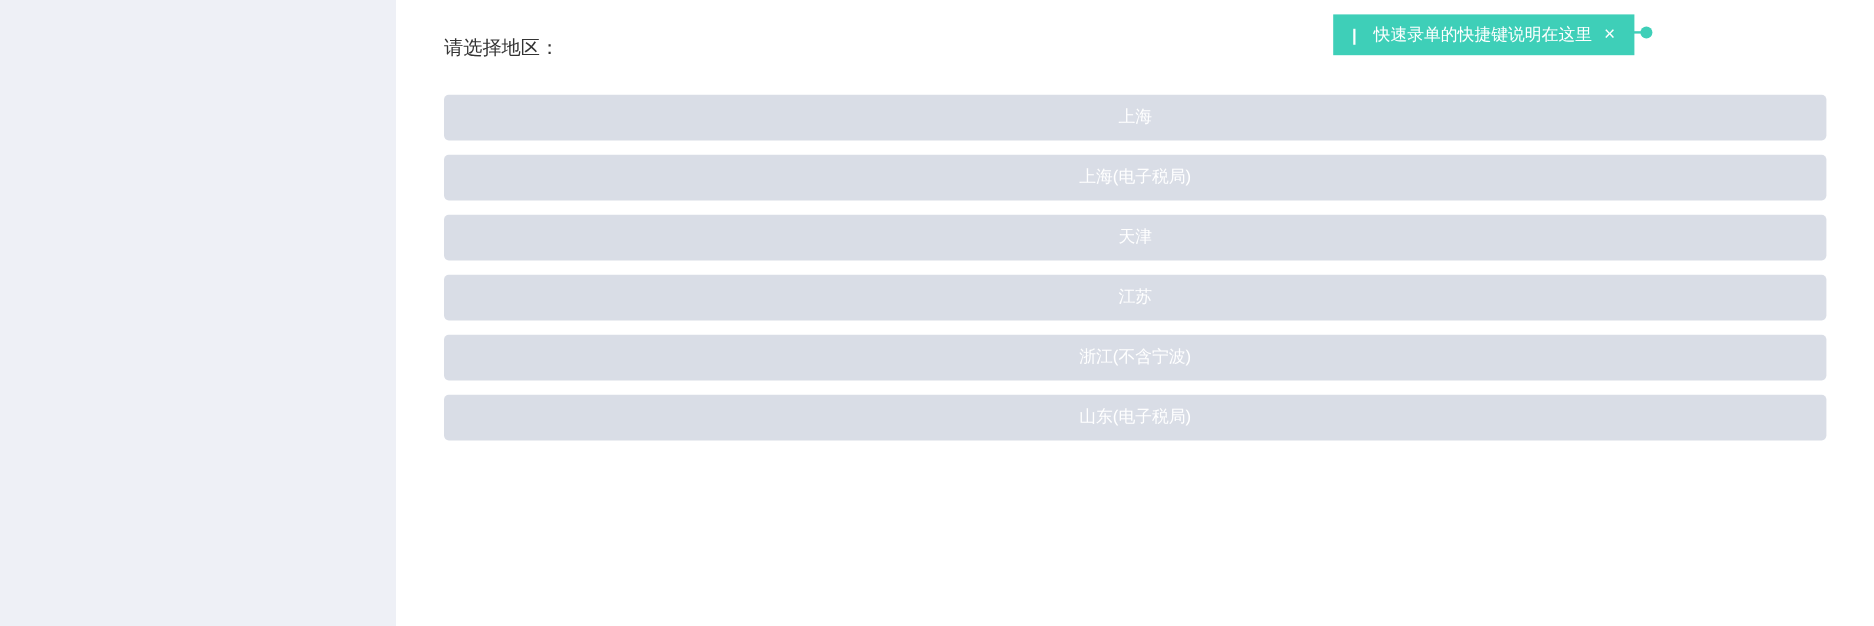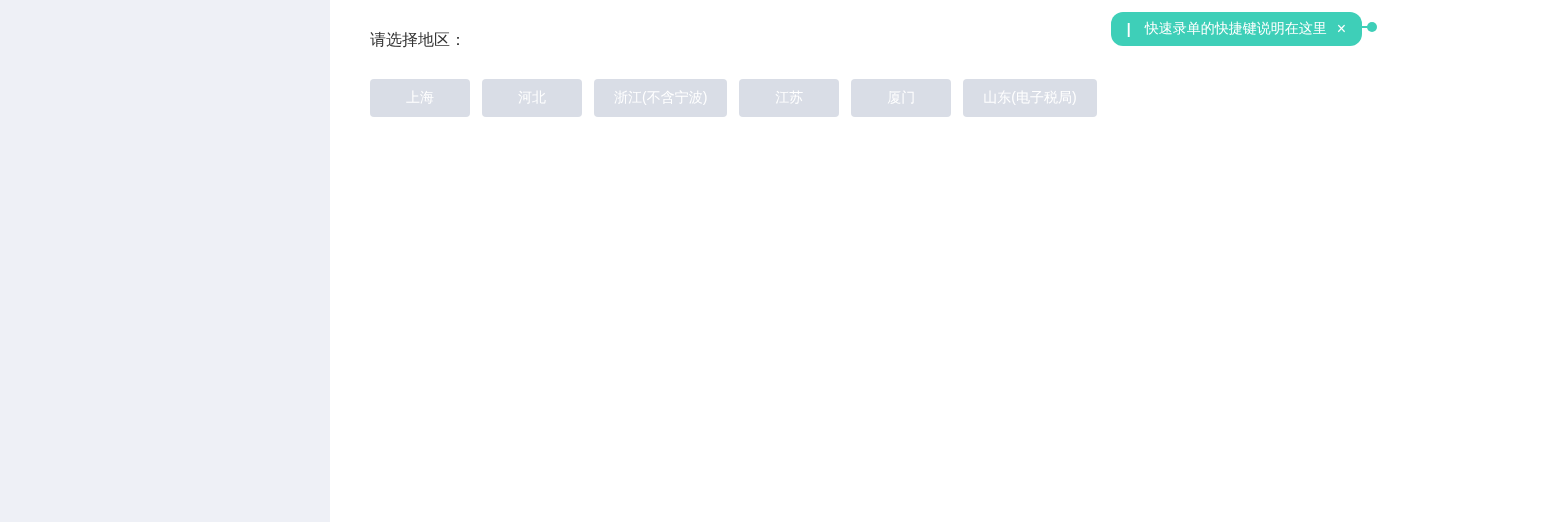--- a/index.html
+++ b/index.html
@@ -40,20 +40,21 @@
       font-size: 16px;
       color: #333;
       margin-bottom: 28px;
       font-weight: normal;
     }
 
     .region-buttons {
       display: flex;
       flex-wrap: wrap;
       gap: 12px;
+      flex-direction: column;
     }
 
     .region-btn {
       background: #d9dde6;
       border: none;
       border-radius: 4px;
       padding: 10px 20px;
       color: #ffffff;
       font-size: 14px;
       cursor: pointer;
@@ -63,21 +64,21 @@
     }
 
     
     .tooltip-banner {
       position: absolute;
       top: 12px;
       right: 200px;
       background: #3ecfb8;
       color: #fff;
       padding: 8px 16px;
-      border-radius: 12px;
+      border-radius: 0;
       font-size: 14px;
       display: flex;
       align-items: center;
       gap: 10px;
       white-space: nowrap;
       z-index: 100;
     }
 
     .tooltip-banner::before {
       content: '|';
@@ -116,24 +117,24 @@
   </style>
 </head>
 <body>
 
 <div class="sidebar"></div>
 
 <div class="main-content">
   <div class="page-title">请选择地区：</div>
   <div class="region-buttons">
   <button class="region-btn">上海</button>
-      <button class="region-btn">河北</button>
+      <button class="region-btn">上海(电子税局)</button>
+      <button class="region-btn">天津</button>
+      <button class="region-btn">江苏</button>
       <button class="region-btn">浙江(不含宁波)</button>
-      <button class="region-btn">江苏</button>
-      <button class="region-btn">厦门</button>
       <button class="region-btn">山东(电子税局)</button>
     </div>
 </div>
 
 <div class="tooltip-banner">
   <span>快速录单的快捷键说明在这里</span>
   <span class="tooltip-close">×</span>
 </div>
 <div class="tooltip-line"></div>
 <div class="tooltip-dot"></div>

